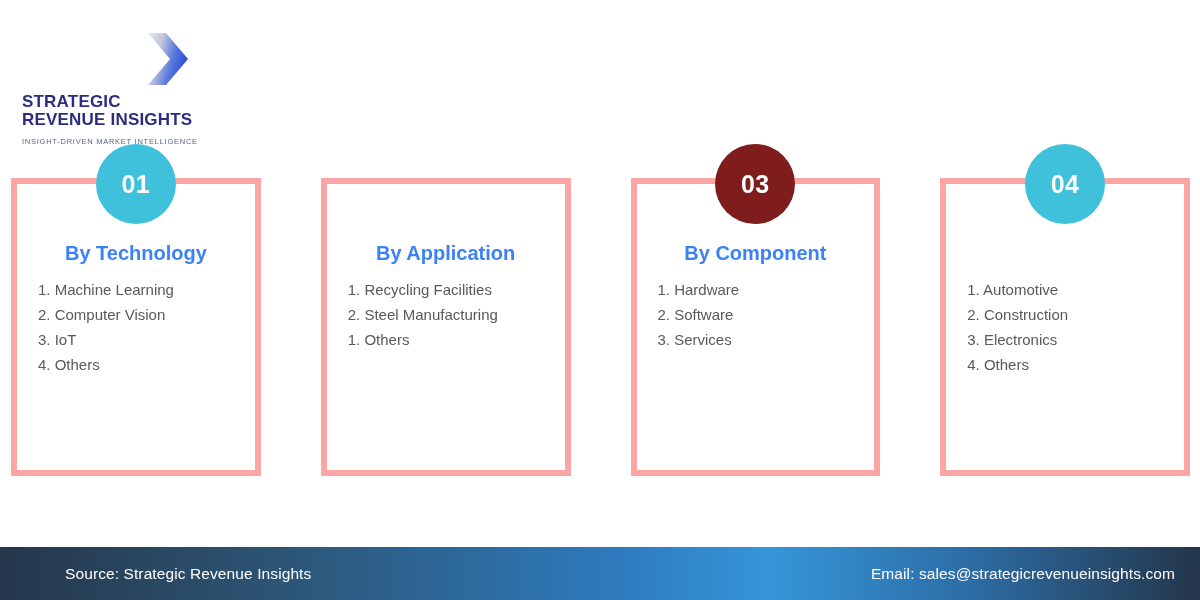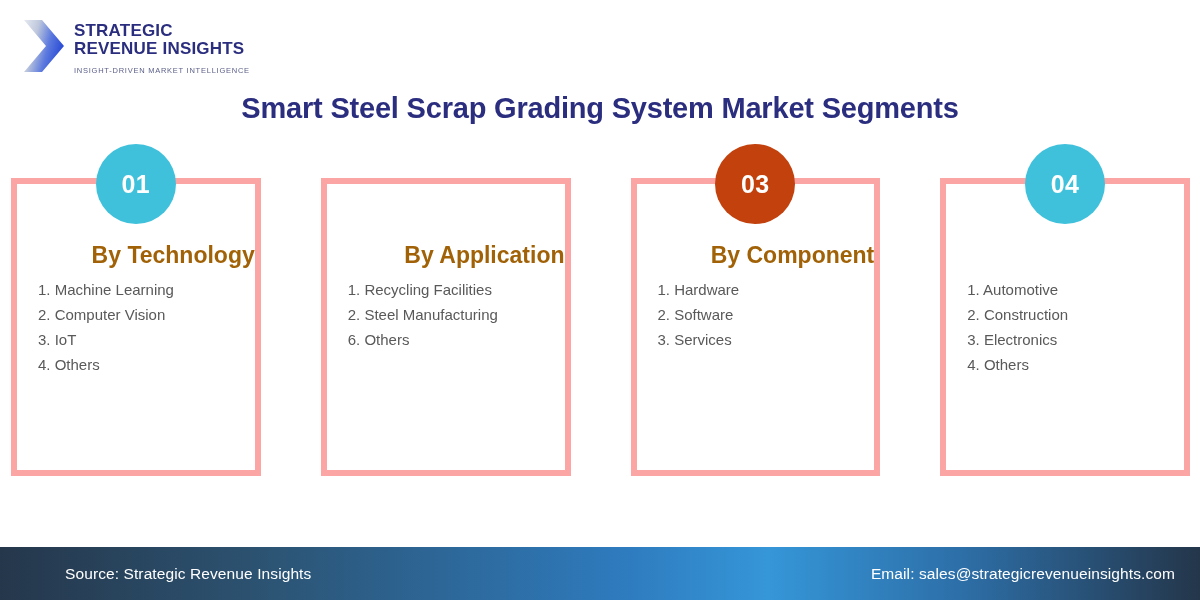--- a/index.html
+++ b/index.html
@@ -16,23 +16,24 @@
     position: relative;
     width: 1200px;
     height: 600px;
     background: #ffffff;
   }
 
   
   .logo-block {
     position: absolute;
     left: 22px;
-    top: 16px;
-    display: flex;
-    align-items: flex-start;
+    top: 29px;
+    display: flex;
+    align-items: flex-end;
+    flex-direction: column;
   }
 
   .logo-mark {
     width: 44px;
     height: 56px;
     flex: none;
     margin-right: 8px;
     margin-top: 2px;
   }
 
@@ -102,24 +103,24 @@
     font-size: 25px;
     font-weight: bold;
     letter-spacing: 0.5px;
   }
 
   .card-title {
     position: absolute;
     top: 58px;
     left: 0;
     width: 100%;
-    text-align: right;
-    font-size: 23px;
-    font-weight: bold;
-    color: #a16207;
+    text-align: center;
+    font-size: 20px;
+    font-weight: bold;
+    color: #3b82f6;
   }
 
   .card-list {
     position: absolute;
     top: 93px;
     left: 21px;
     right: 10px;
     list-style: none;
   }
 
@@ -174,46 +175,45 @@
       </defs>
       <path d="M2,2 L20,2 L42,28 L20,54 L2,54 L24,28 Z" fill="url(#chevGrad)"></path>
     </svg>
     <div class="logo-text-wrap">
       <div class="logo-name">STRATEGIC
 REVENUE INSIGHTS</div>
       <div class="logo-tagline">INSIGHT-DRIVEN MARKET INTELLIGENCE</div>
     </div>
   </div>
 
-  <div class="main-title">Smart Steel Scrap Grading System Market Segments</div>
 
   <div class="cards">
 
     <div class="card">
       <div class="card-badge" style="background:#3FC1DC">01</div>
       <div class="card-title">By Technology</div>
       <ul class="card-list">
         <li>1. Machine Learning</li>
         <li>2. Computer Vision</li>
         <li>3. IoT</li>
         <li>4. Others</li>
       </ul>
     </div>
 
     <div class="card">
       <div class="card-title">By Application</div>
       <ul class="card-list">
         <li>1. Recycling Facilities</li>
         <li>2. Steel Manufacturing</li>
-        <li>6. Others</li>
-      </ul>
-    </div>
-
-    <div class="card">
-      <div class="card-badge" style="background:#c2410c">03</div>
+        <li>1. Others</li>
+      </ul>
+    </div>
+
+    <div class="card">
+      <div class="card-badge" style="background:#7f1d1d">03</div>
       <div class="card-title">By Component</div>
       <ul class="card-list">
         <li>1. Hardware</li>
         <li>2. Software</li>
         <li>3. Services</li>
       </ul>
     </div>
 
     <div class="card">
       <div class="card-badge" style="background:#3FC1DC">04</div>

